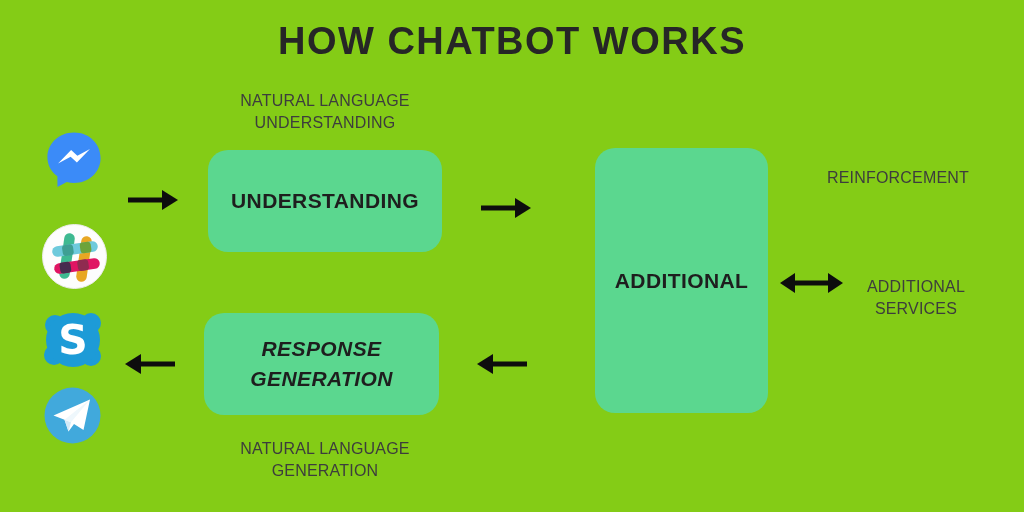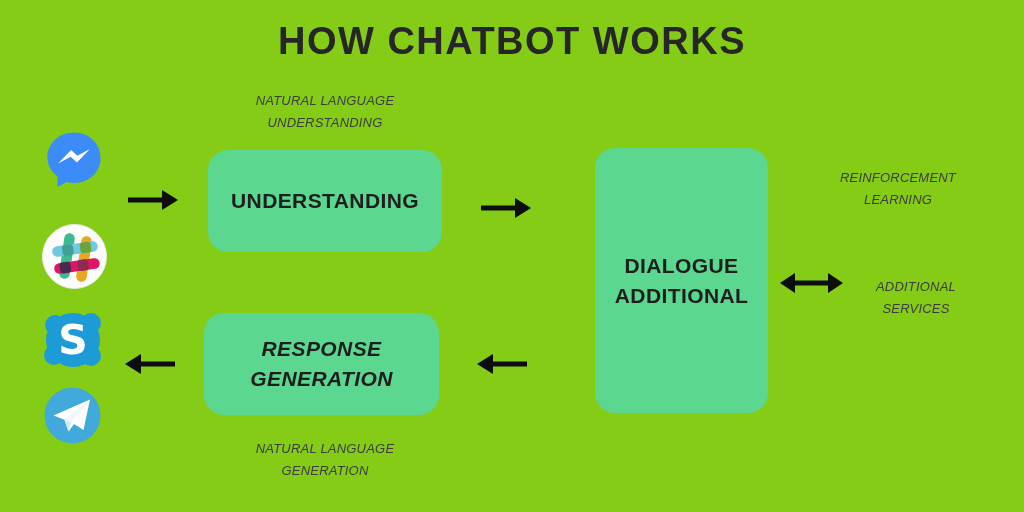--- a/index.html
+++ b/index.html
@@ -6,22 +6,22 @@
   #canvas{
     position:relative;width:1024px;height:512px;background:#84cc16;overflow:hidden;
     font-family:"Liberation Sans","DejaVu Sans",sans-serif;
   }
   .abs{position:absolute;}
   #title{
     left:0;right:0;top:20px;text-align:center;
     font-size:38px;font-weight:700;letter-spacing:1.5px;color:#262626;
   }
   .diagram-label{
-    text-align:center;font-size:13px;line-height:22px;
-    color:var(--label_gray,#3d3d3d);letter-spacing:0.2px;font-style:italic;
+    text-align:center;font-size:16px;line-height:22px;
+    color:var(--label_gray,#3d3d3d);letter-spacing:0.2px;
   }
   .flow-box{
     background:var(--box_green,#5bd78f);
     border-radius:20px;
     display:flex;flex-direction:column;align-items:center;justify-content:center;
     font-size:21px;font-weight:700;color:var(--box_text,#1e1e1e);
     letter-spacing:0.4px;line-height:30px;text-align:center;
   }
   .arrow{color:var(--arrow_black,#0d0d0d);line-height:0;}
   .icon{line-height:0;}
@@ -93,27 +93,25 @@
   </div>
 
   <div class="abs arrow" style="left:481px;top:196px;">
     <svg width="50" height="24" viewBox="0 0 50 24">
       <rect x="0" y="9.5" width="36" height="5" fill="currentColor"></rect>
       <polygon points="34,2 50,12 34,22" fill="currentColor"></polygon>
     </svg>
   </div>
 
   <div class="abs flow-box" style="left:595px;top:148px;width:173px;height:265px;">
-    <div>DIALOGUE</div>
     <div>ADDITIONAL</div>
   </div>
 
   <div class="abs diagram-label" style="left:798px;top:167px;width:200px;">
     <div>REINFORCEMENT</div>
-    <div>LEARNING</div>
   </div>
 
   <div class="abs arrow" style="left:780px;top:271px;">
     <svg width="63" height="24" viewBox="0 0 63 24">
       <rect x="12" y="9.5" width="39" height="5" fill="currentColor"></rect>
       <polygon points="15,2 0,12 15,22" fill="currentColor"></polygon>
       <polygon points="48,2 63,12 48,22" fill="currentColor"></polygon>
     </svg>
   </div>
 

